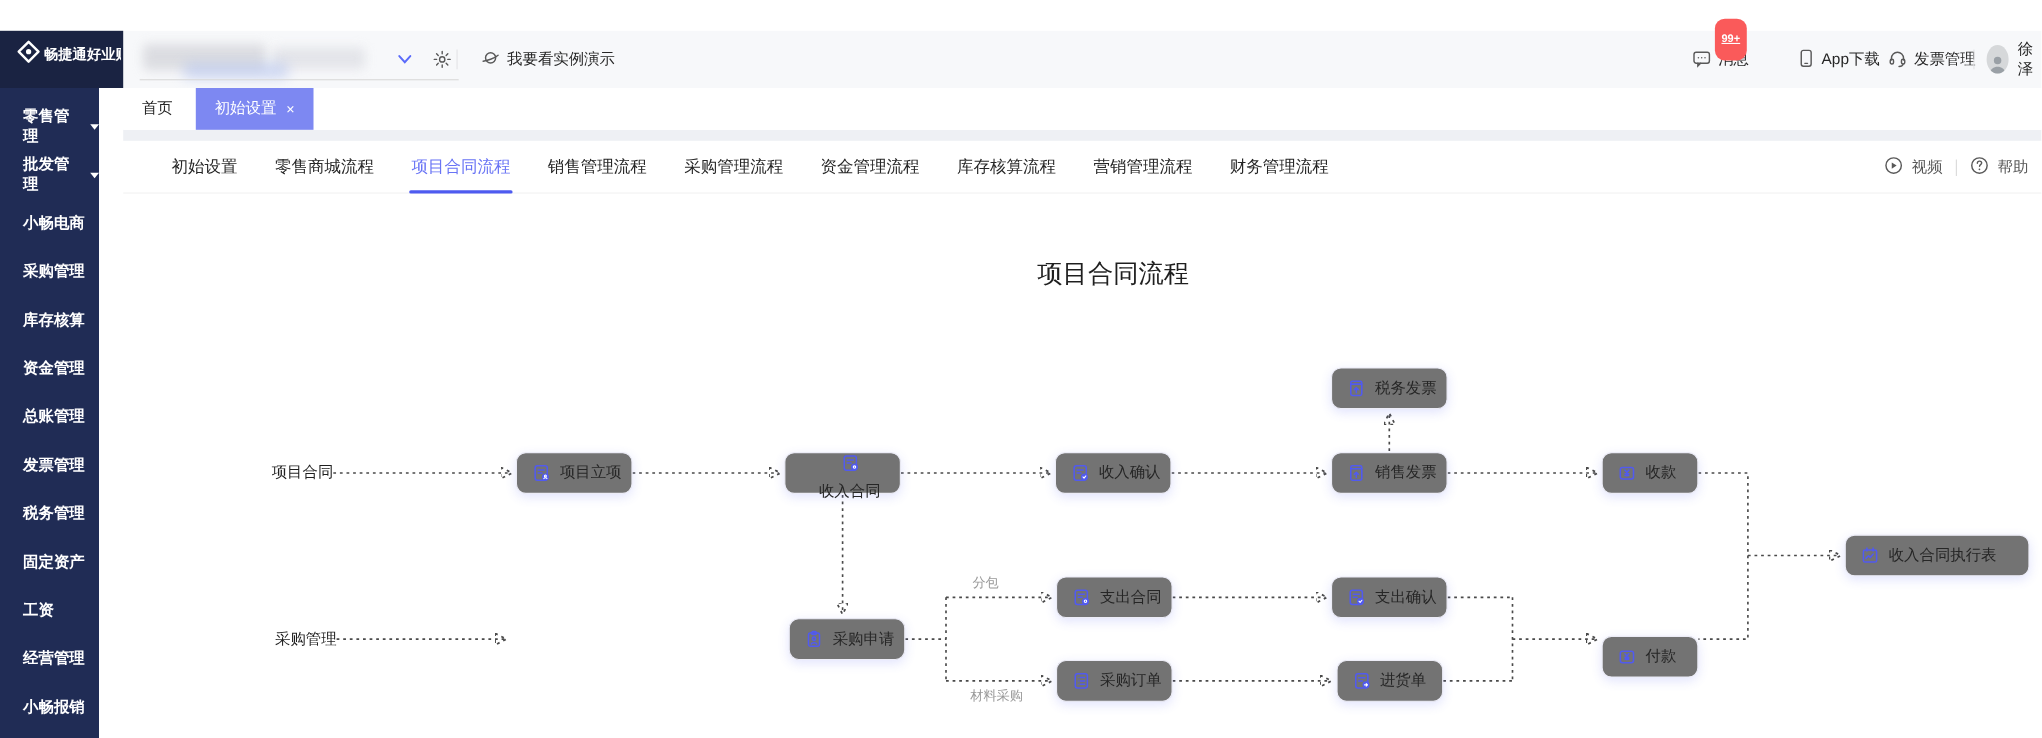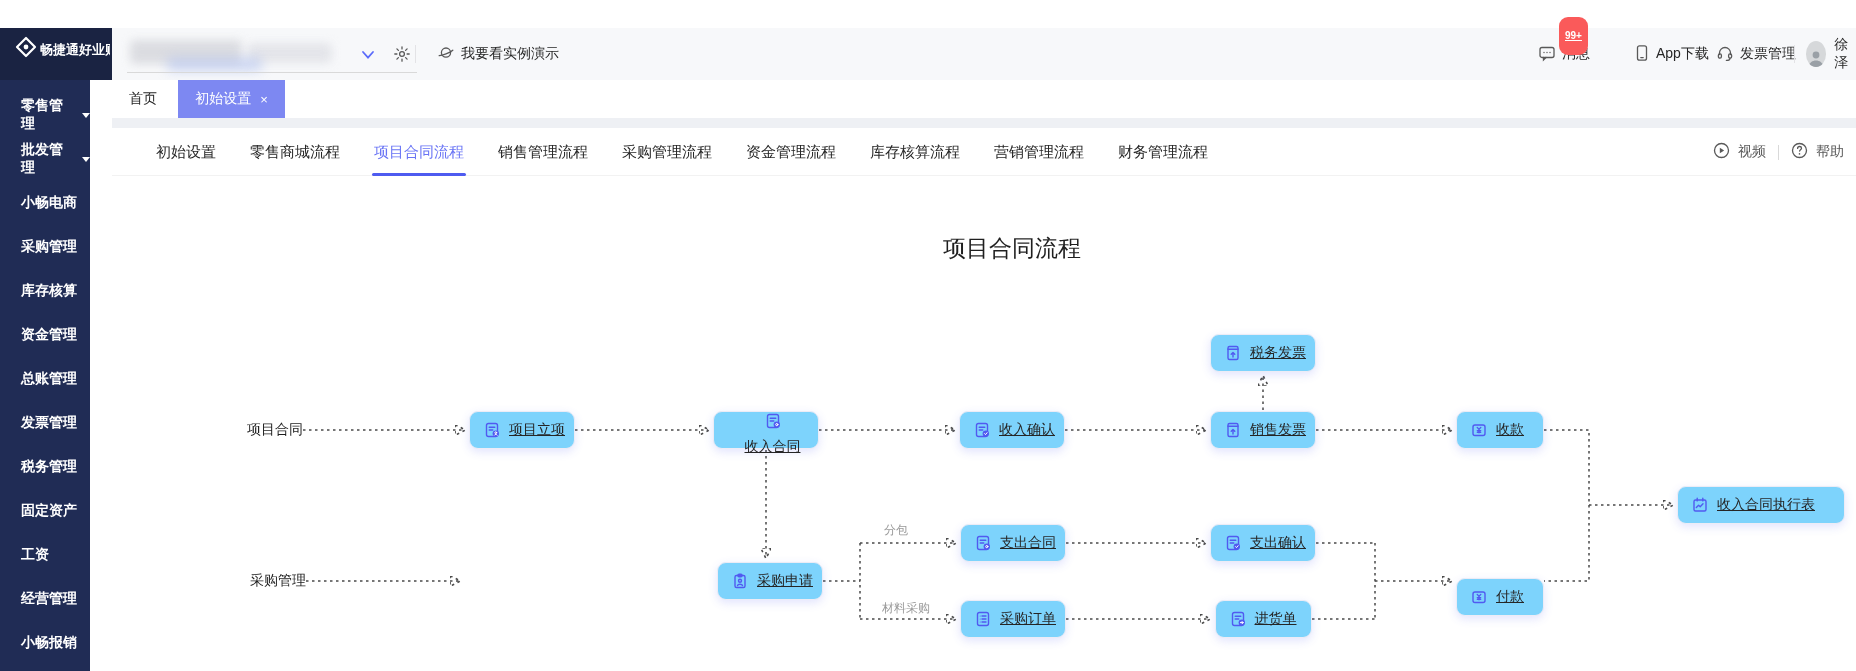--- a/index.html
+++ b/index.html
@@ -38,23 +38,23 @@
               border-bottom:1px solid #f2f2f2;z-index:3;box-sizing:border-box;}
   .subtab{font-size:15px;color:#262626;height:48px;line-height:48px;position:relative;cursor:pointer;white-space:nowrap;}
   .subtab.active{color:#6974f5;}
   .subtab.active::after{content:"";position:absolute;left:-2px;right:-2px;bottom:0;height:3px;background:#4e5bf0;border-radius:2px;}
   #topbar-right{right:6px;top:128px;height:48px;display:flex;align-items:center;gap:8px;color:#595959;font-size:14px;z-index:4;padding-right:2px;}
   #topbar-right .lbl{margin-right:4px;}
   
   #flow-title{left:1012px;top:233px;transform:translateX(-50%);font-size:23px;font-weight:500;color:#1f1f1f;z-index:2;white-space:nowrap;}
   #flow-edges{left:0;top:0;width:1856px;height:671px;z-index:1;pointer-events:none;}
   #flow-edges path{fill:none;stroke:#4a4a4a;stroke-width:1.5;stroke-dasharray:2.5 3.5;}
-  .node{position:absolute;height:38px;background:#7dd3fc;border:1px solid #ececf6;border-radius:9px;
+  .node{position:absolute;height:38px;background:#737373;border:1px solid #ececf6;border-radius:9px;
         box-shadow:0 3px 10px rgba(77,90,240,.16);display:flex;align-items:center;gap:8px;padding-left:13px;
-        box-sizing:border-box;z-index:2;cursor:pointer;text-decoration:underline;}
+        box-sizing:border-box;z-index:2;cursor:pointer;}
   .node-label{font-size:14px;color:#262626;white-space:nowrap;}
   .node-icon{display:flex;}
   .node-icon svg{stroke:#515af0;fill:none;stroke-width:1.4;stroke-linecap:round;stroke-linejoin:round;}
   .node-icon .fb{fill:#515af0;stroke:none;}
   .node-icon .wh{stroke:#fff;stroke-width:1;}
   .row-label{position:absolute;width:100px;text-align:right;font-size:14px;font-weight:500;color:#1f1f1f;z-index:2;}
   .edge-label{position:absolute;font-size:12px;color:#999;z-index:2;white-space:nowrap;}
   .icon-gray svg{stroke:#595959;fill:none;stroke-width:1.3;stroke-linecap:round;}
 </style>
 </head>
@@ -391,14 +391,14 @@
         <svg width="18" height="18" viewBox="0 0 18 18">
           <rect x="3" y="4" width="12" height="10.5" rx="2"></rect>
           <path d="M7.2 6.4 L9 8.4l1.8-2M9 8.4v3.4M7.3 9.6h3.4M7.3 11.2h3.4"></path>
         </svg>
       </span>
       <span class="node-label">付款</span>
     </div>
     <div class="row-label" style="left: 203px; top: 421px;">项目合同</div>
     <div class="row-label" style="left: 206px; top: 572px;">采购管理</div>
     <div class="edge-label" style="left: 896px; top: 522px; transform: translateX(-50%);">分包</div>
-    <div class="edge-label" style="left: 906px; top: 600px; transform: translateX(-50%);">材料采购</div>
+    <div class="edge-label" style="left: 906px; top: 624px; transform: translateX(-50%);">材料采购</div>
   </div>
 
 </body></html>

